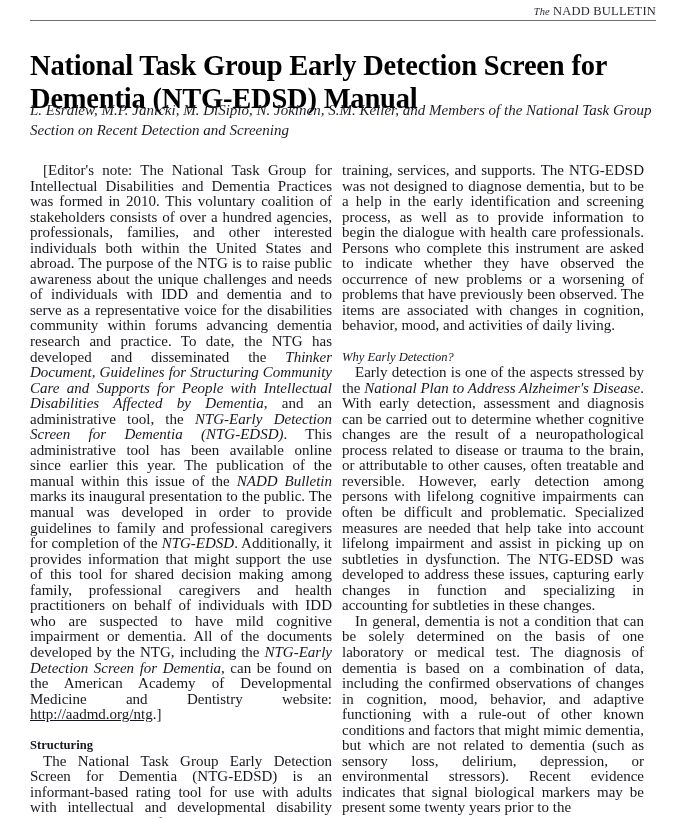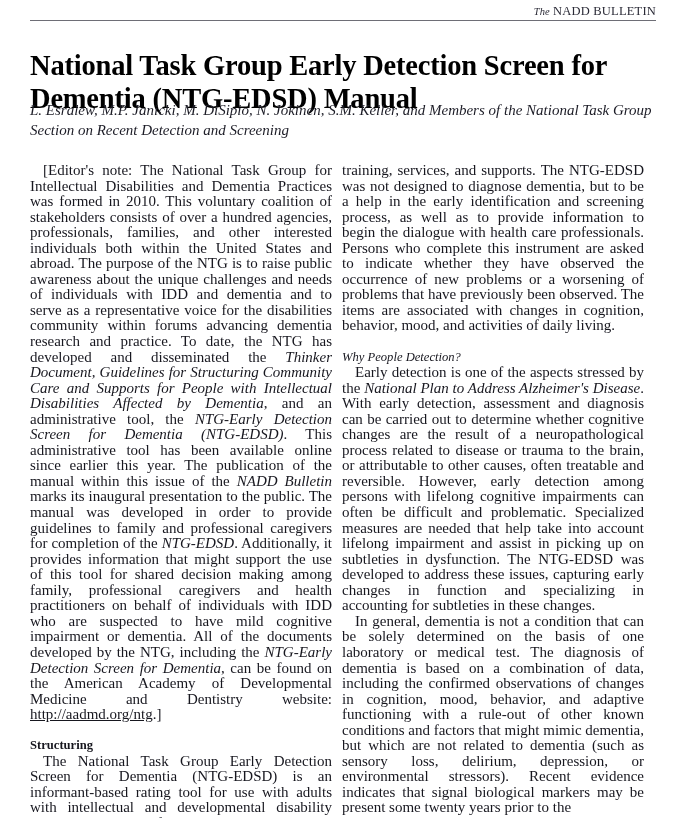--- a/index.html
+++ b/index.html
@@ -152,21 +152,21 @@
       <p class="body indent"><span>[Editor's note: The National Task Group for Intellectual Disabilities and Dementia Practices was formed in 2010. This voluntary coalition of stakeholders consists of over a hundred agencies, professionals, families, and other interested individuals both within the United States and abroad. The purpose of the NTG is to raise public awareness about the unique challenges and needs of individuals with IDD and dementia and to serve as a representative voice for the disabilities community within forums advancing dementia research and practice. To date, the NTG has developed and disseminated the </span><i class="work">Thinker Document, Guidelines for Structuring Community Care and Supports for People with Intellectual Disabilities Affected by Dementia</i><span>, and an administrative tool, the </span><i class="work">NTG-Early Detection Screen for Dementia (NTG-EDSD)</i><span>. This administrative tool has been available online since earlier this year. The publication of the manual within this issue of the </span><i class="work">NADD Bulletin</i><span> marks its inaugural presentation to the public. The manual was developed in order to provide guidelines to family and professional caregivers for completion of the </span><i class="work">NTG-EDSD</i><span>. Additionally, it provides information that might support the use of this tool for shared decision making among family, professional caregivers and health practitioners on behalf of individuals with IDD who are suspected to have mild cognitive impairment or dementia. All of the documents developed by the NTG, including the </span><i class="work">NTG-Early Detection Screen for Dementia</i><span>, can be found on the American Academy of Developmental Medicine and Dentistry website: </span><a class="url" href="#">http://aadmd.org/ntg</a><span>.]</span></p>
 
       <h2 class="sec-bold gap-before">Structuring</h2>
 
       <p class="body indent">The National Task Group Early Detection Screen for Dementia (NTG-EDSD) is an informant-based rating tool for use with adults with intellectual and developmental disability who are suspected of having carried in thinking, behav-</p>
     </div>
 
     <div class="col col-right">
       <p class="body">training, services, and supports. The NTG-EDSD was not designed to diagnose dementia, but to be a help in the early identification and screening process, as well as to provide information to begin the dialogue with health care professionals. Persons who complete this instrument are asked to indicate whether they have observed the occurrence of new problems or a worsening of problems that have previously been observed. The items are associated with changes in cognition, behavior, mood, and activities of daily living.</p>
 
-      <h2 class="sec-ital gap-before">Why People Detection?</h2>
+      <h2 class="sec-ital gap-before">Why Early Detection?</h2>
 
       <p class="body indent"><span>Early detection is one of the aspects stressed by the </span><i class="work">National Plan to Address Alzheimer's Disease</i><span>. With early detection, assessment and diagnosis can be carried out to determine whether cognitive changes are the result of a neuropathological process related to disease or trauma to the brain, or attributable to other causes, often treatable and reversible. However, early detection among persons with lifelong cognitive impairments can often be difficult and problematic. Specialized measures are needed that help take into account lifelong impairment and assist in picking up on subtleties in dysfunction. The NTG-EDSD was developed to address these issues, capturing early changes in function and specializing in accounting for subtleties in these changes.</span></p>
 
       <p class="body indent">In general, dementia is not a condition that can be solely determined on the basis of one laboratory or medical test. The diagnosis of dementia is based on a combination of data, including the confirmed observations of changes in cognition, mood, behavior, and adaptive functioning with a rule-out of other known conditions and factors that might mimic dementia, but which are not related to dementia (such as sensory loss, delirium, depression, or environmental stressors). Recent evidence indicates that signal biological markers may be present some twenty years prior to the</p>
     </div>
 
   </div>
 </div>
 
 </body></html>

